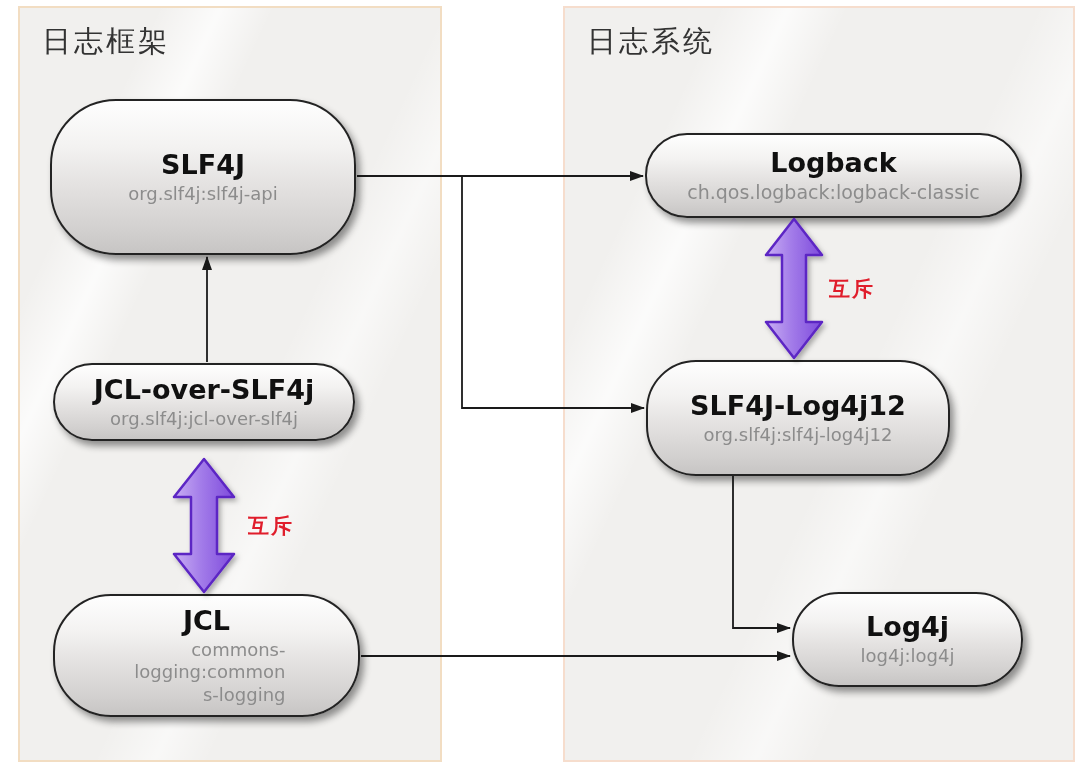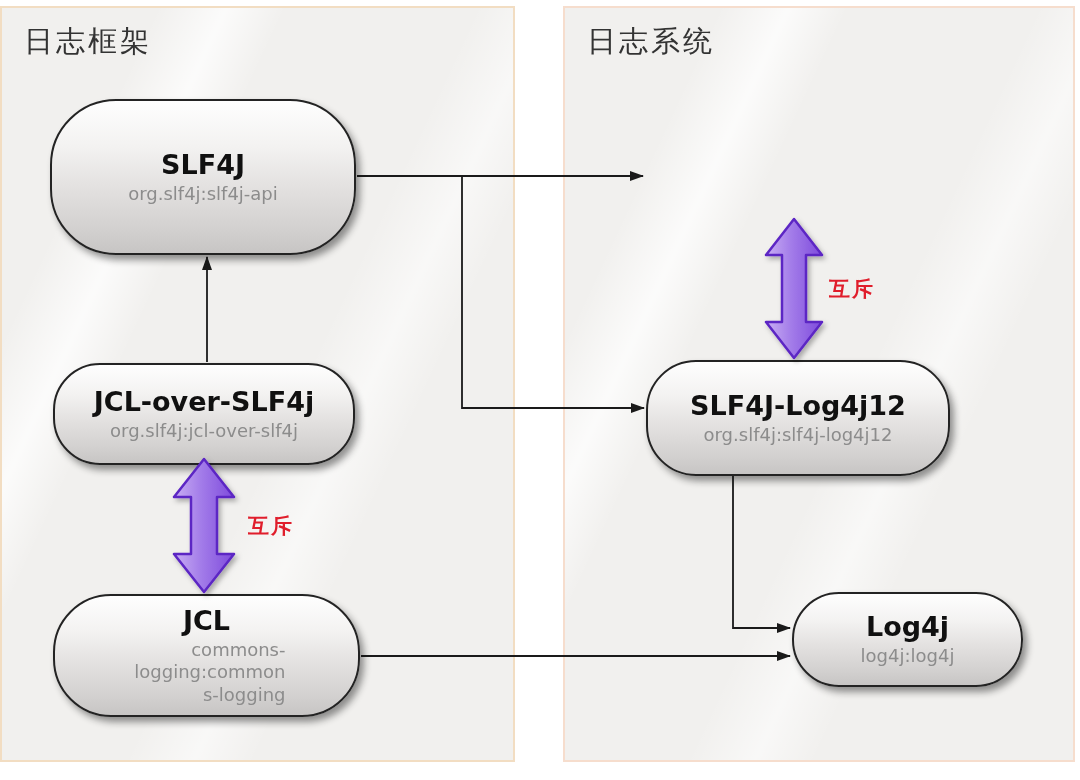--- a/index.html
+++ b/index.html
@@ -23,21 +23,21 @@
     background:
       linear-gradient(115deg,
         rgba(255,255,255,0) 18%,
         rgba(255,255,255,0.75) 26%,
         rgba(255,255,255,0) 33%,
         rgba(255,255,255,0) 55%,
         rgba(255,255,255,0.55) 63%,
         rgba(255,255,255,0) 70%),
       #f1f0ee;
   }
-  .panel-left  { left: 0;   width: 515px; }
+  .panel-left  { left: 18px;   width: 424px; }
   .panel-right { left: 563px; width: 512px; border-color: #f6ddcd; }
 
   .panel-title {
     position: absolute;
     top: 14px;
     left: 22px;
     font-size: 29px;
     letter-spacing: 3px;
     color: #333333;
     font-weight: 500;
@@ -66,21 +66,21 @@
   }
   .node-sub {
     color: #8c8c8c;
     font-size: 18px;
     line-height: 1.25;
     margin-top: 3px;
     white-space: nowrap;
   }
 
   .node-slf4j         { left: 50px;  top: 99px;  width: 306px; height: 156px; border-radius: 66px; }
-  .node-jcl-over      { left: 53px;  top: 363px; width: 302px; height: 102px;  border-radius: 47px; }
+  .node-jcl-over      { left: 53px;  top: 363px; width: 302px; height: 78px;  border-radius: 47px; }
   .node-jcl           { left: 53px;  top: 594px; width: 307px; height: 123px; border-radius: 58px; text-align: right; }
   .node-logback       { left: 645px; top: 133px; width: 377px; height: 85px;  border-radius: 42px; }
   .node-slf4j-log4j12 { left: 646px; top: 360px; width: 304px; height: 116px; border-radius: 50px; }
   .node-log4j         { left: 792px; top: 592px; width: 231px; height: 95px;  border-radius: 47px; }
 
   .node-jcl .node-sub {
     white-space: normal;
     width: 158px;
     overflow-wrap: break-word;
     font-size: 18px;
@@ -147,20 +147,24 @@
   <div class="node node-jcl-over">
     <div class="node-title">JCL-over-SLF4j</div>
     <div class="node-sub">org.slf4j:jcl-over-slf4j</div>
   </div>
 
   <div class="node node-jcl">
     <div class="node-title">JCL</div>
     <div class="node-sub">commons-logging:commons-logging</div>
   </div>
 
+  <div class="node node-logback">
+    <div class="node-title">Logback</div>
+    <div class="node-sub">ch.qos.logback:logback-classic</div>
+  </div>
 
   <div class="node node-slf4j-log4j12">
     <div class="node-title">SLF4J-Log4j12</div>
     <div class="node-sub">org.slf4j:slf4j-log4j12</div>
   </div>
 
   <div class="node node-log4j">
     <div class="node-title">Log4j</div>
     <div class="node-sub">log4j:log4j</div>
   </div>

